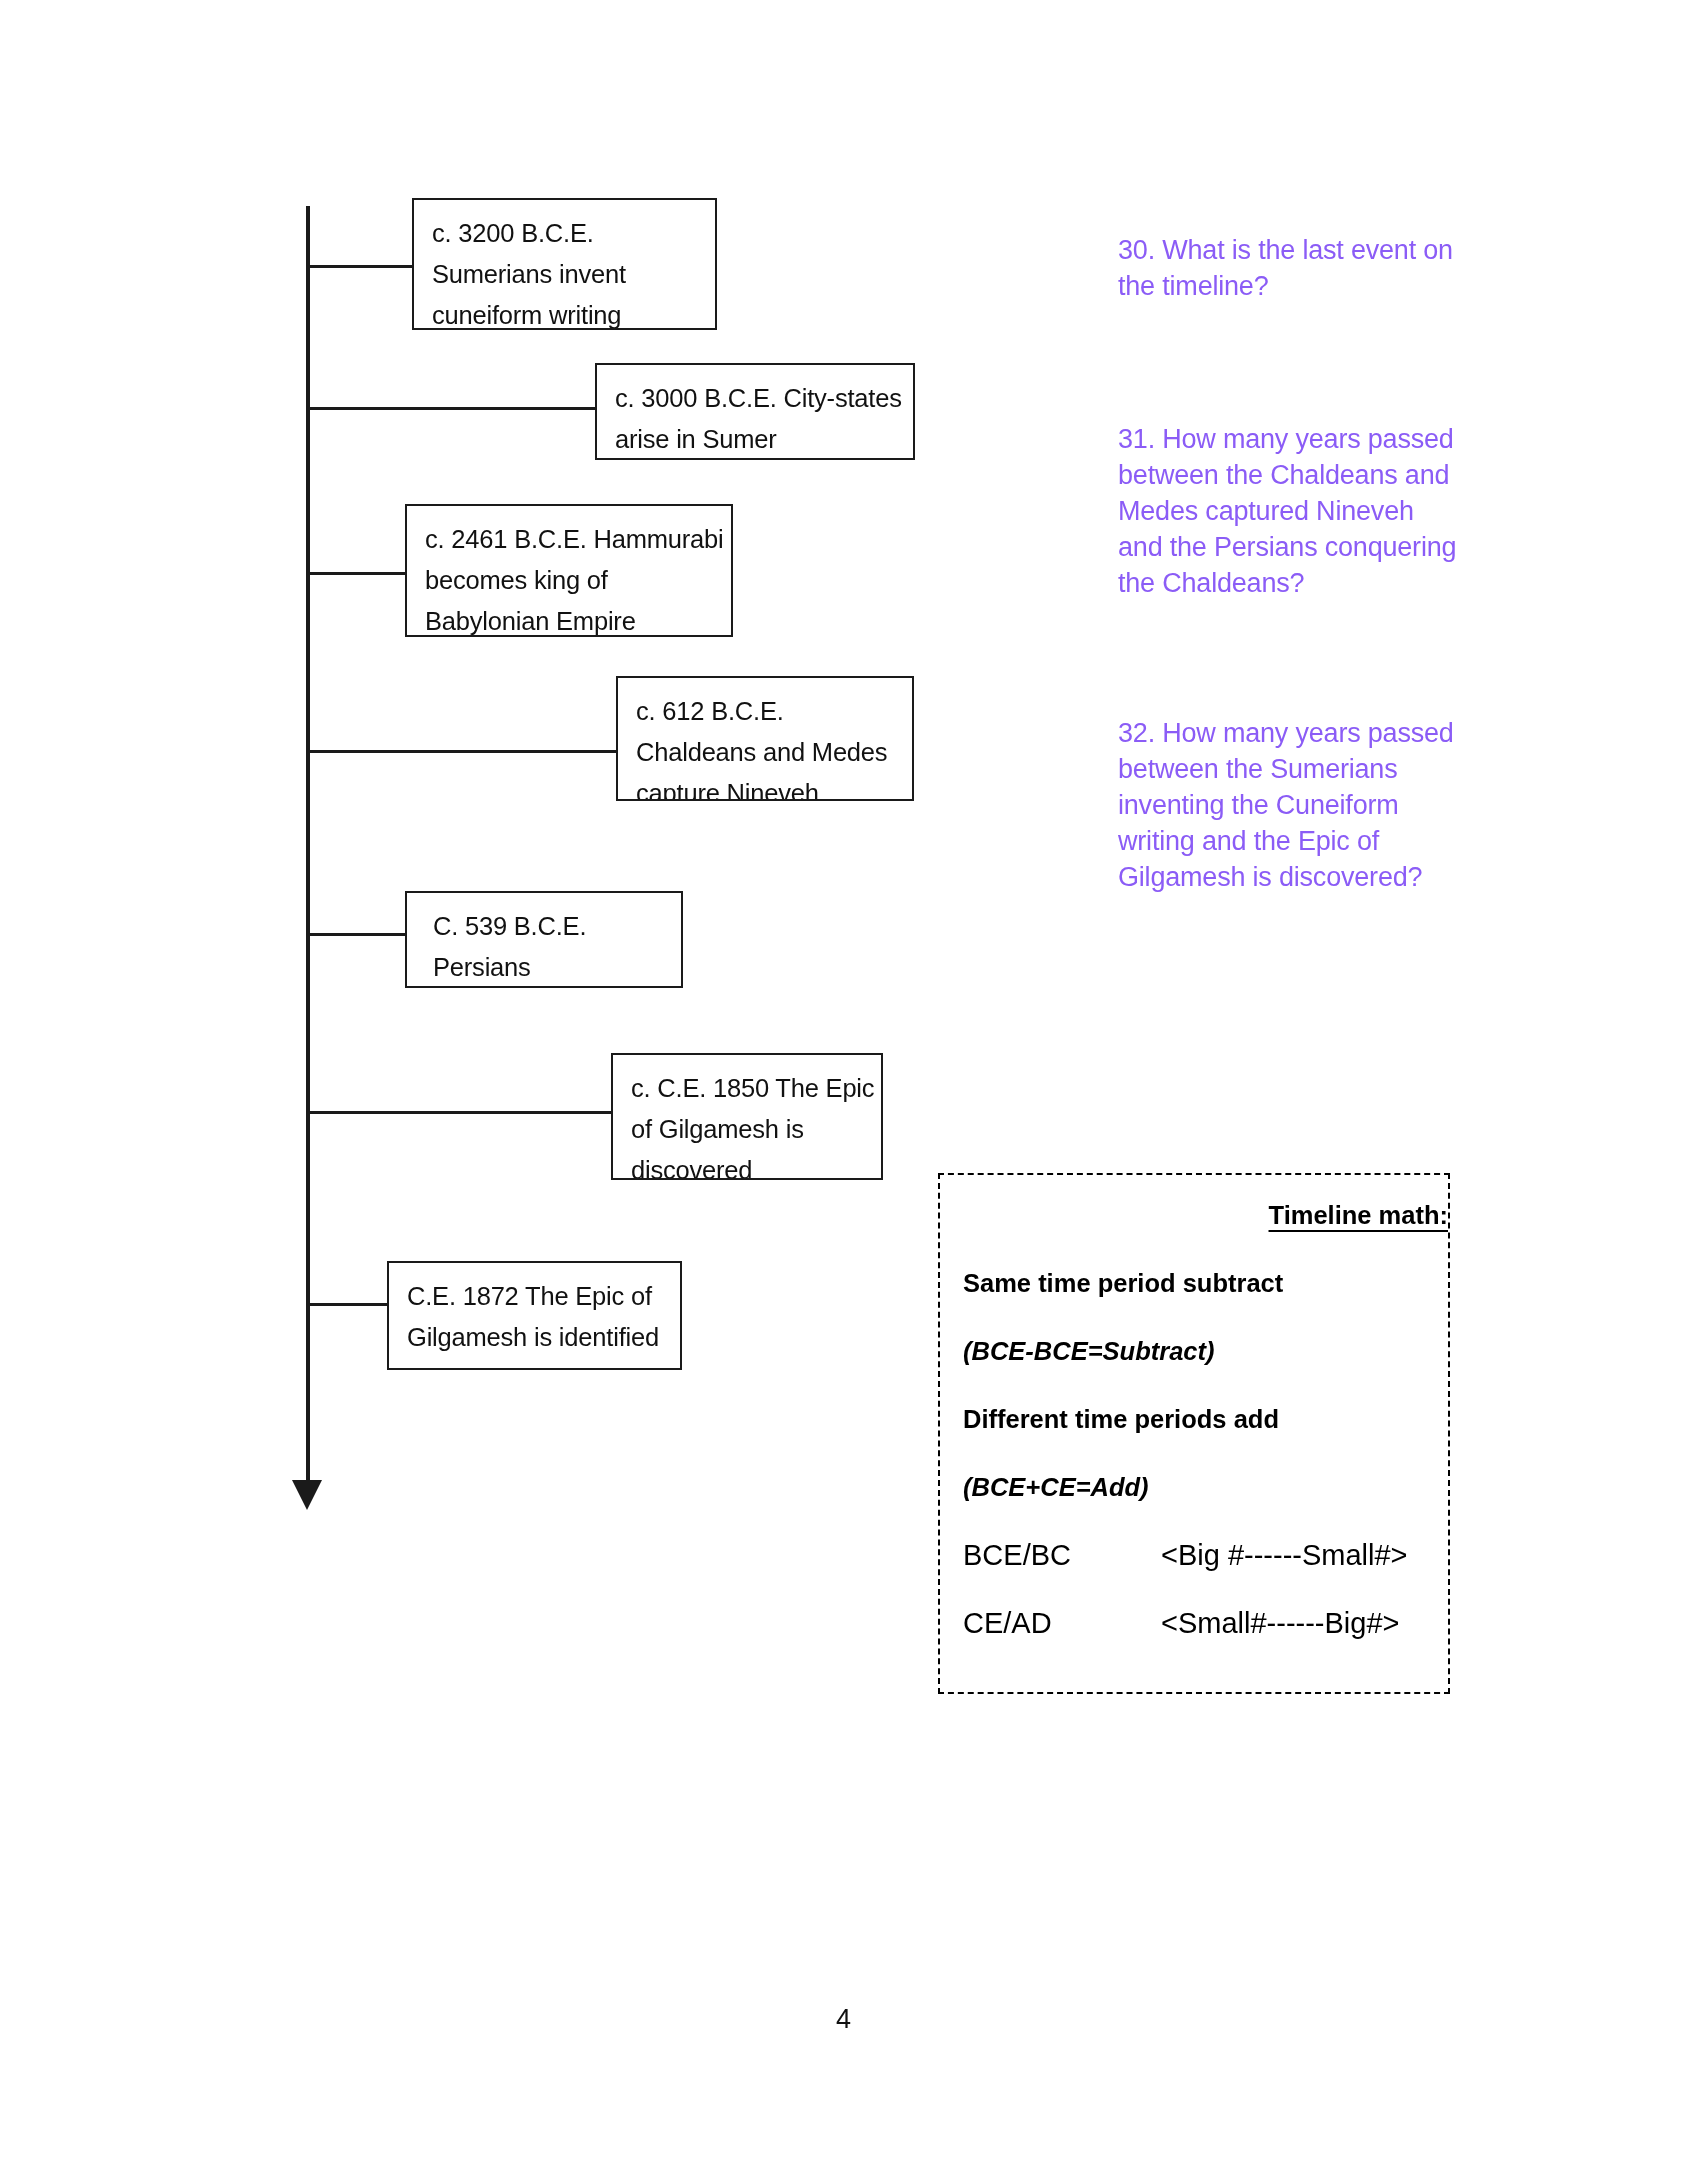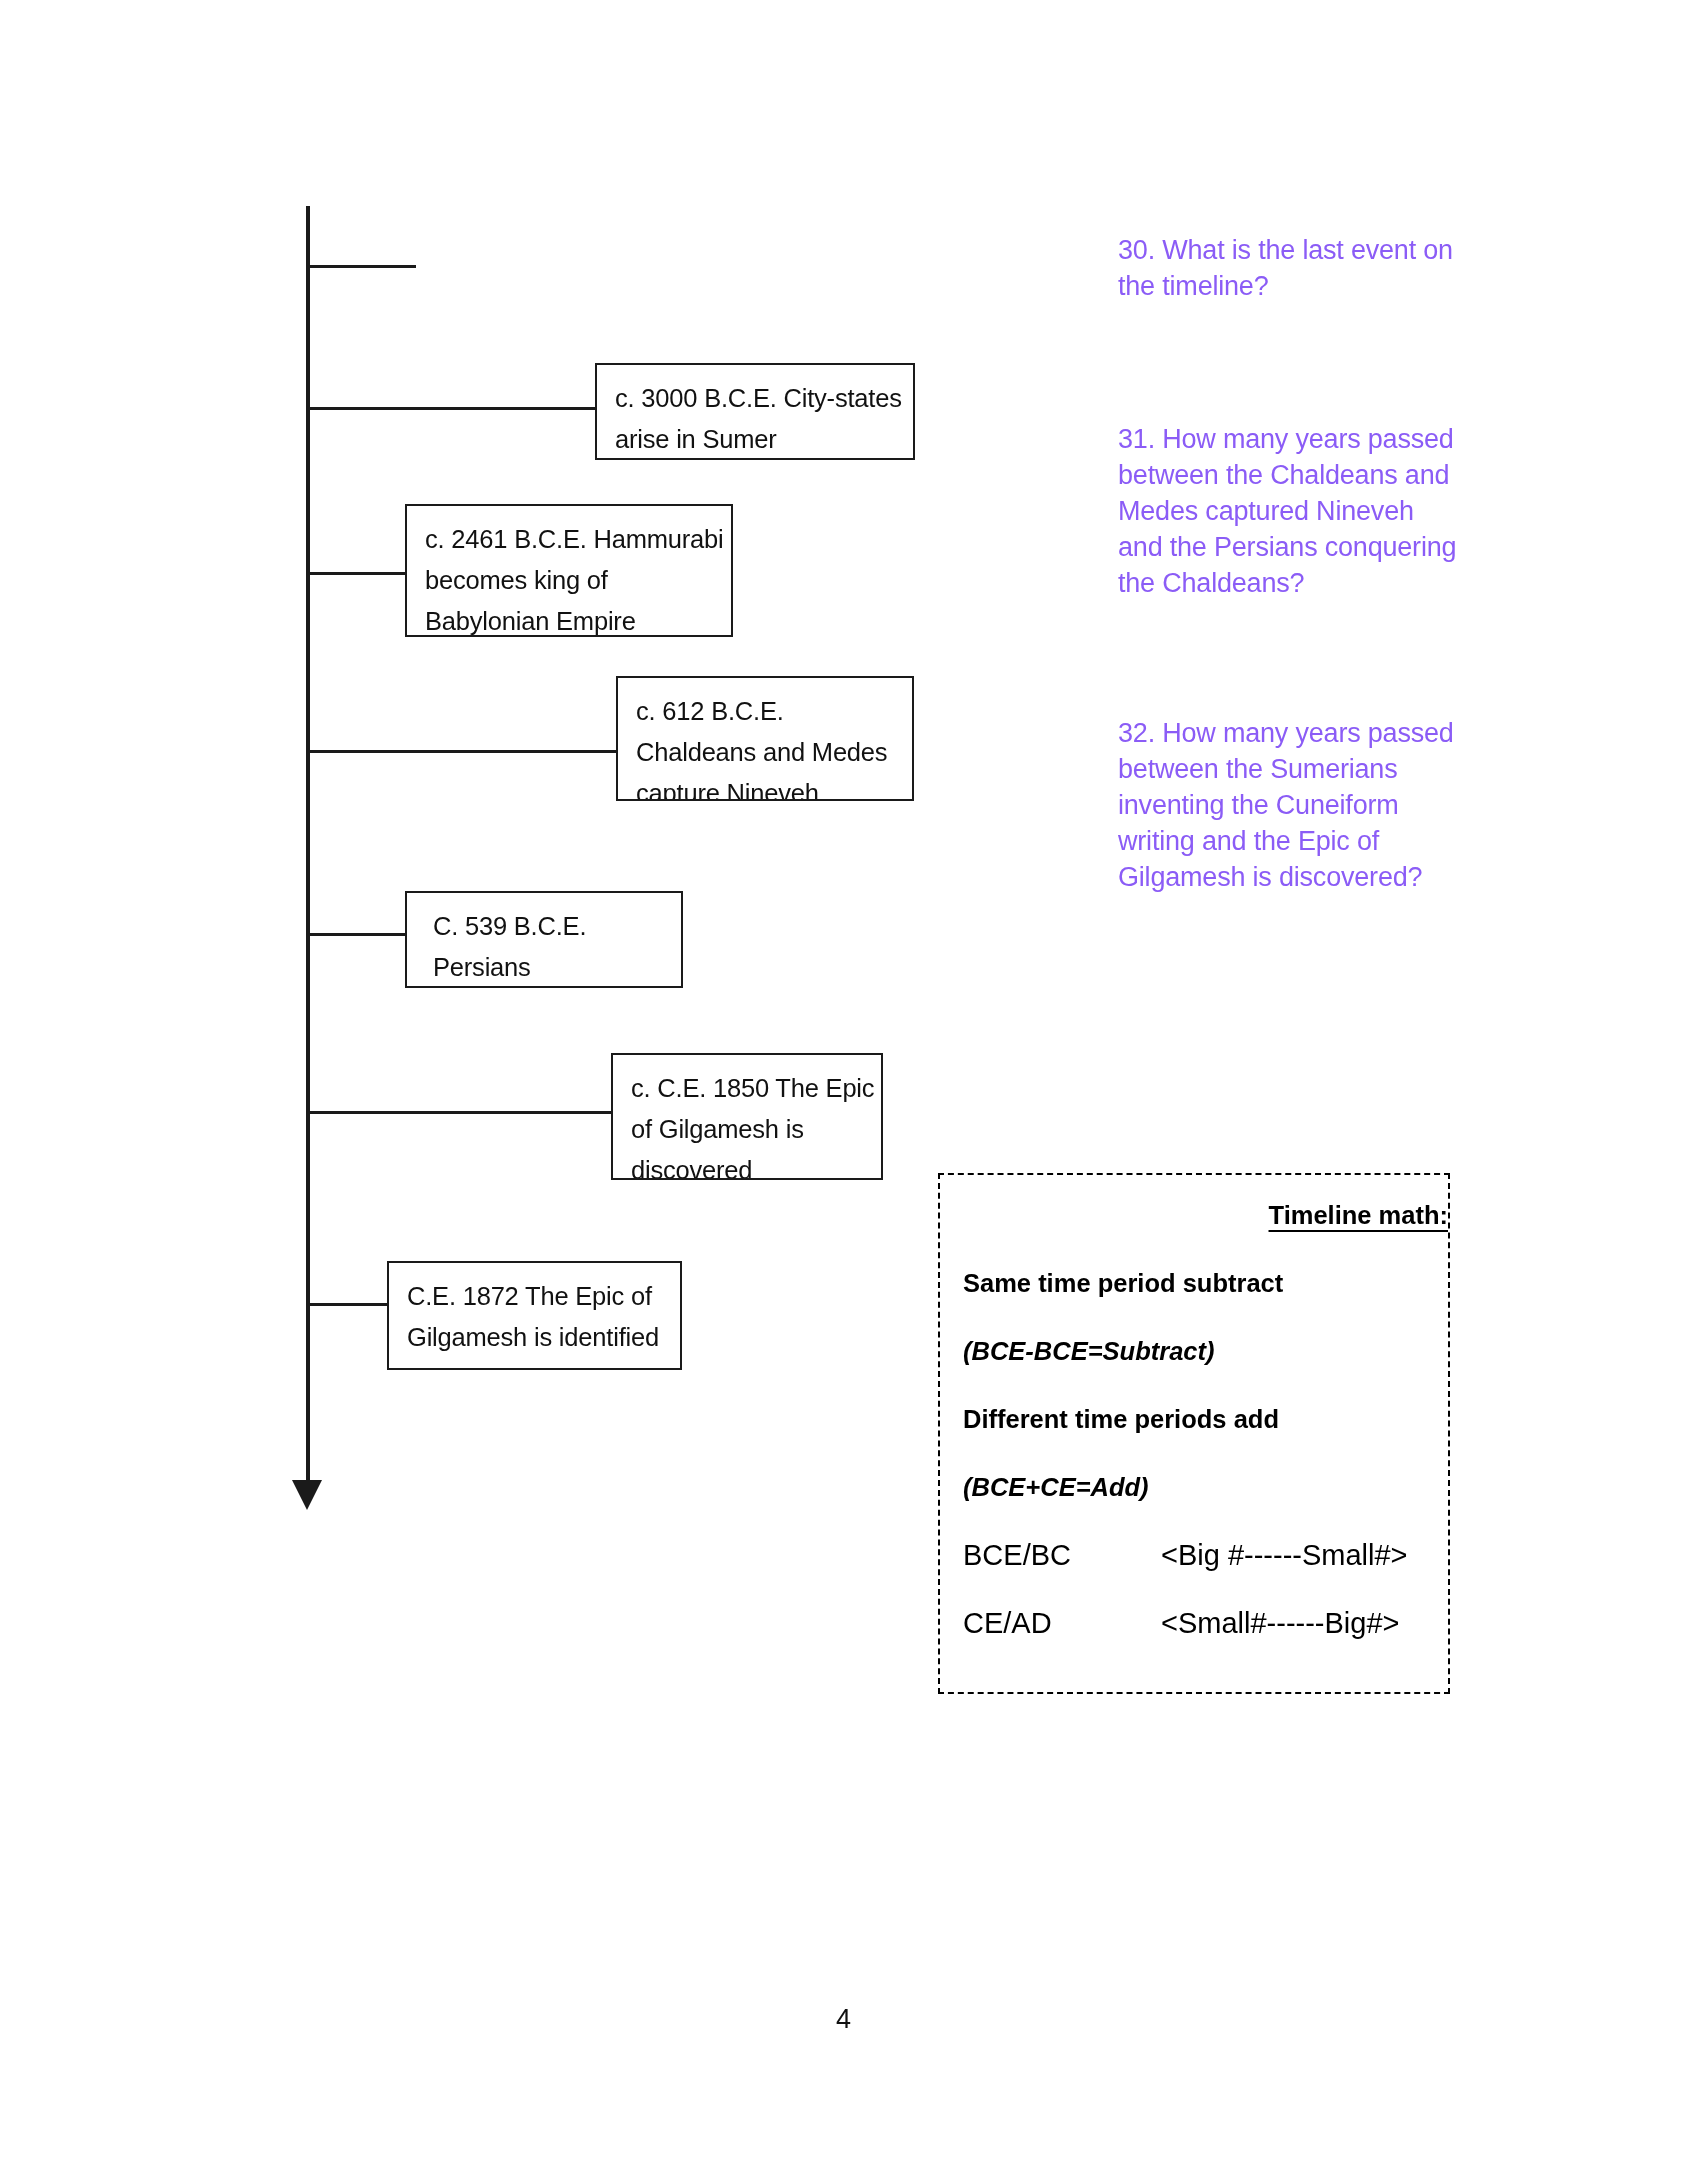--- a/index.html
+++ b/index.html
@@ -145,20 +145,25 @@
   <div class="axis-arrow"></div>
 
   <div class="tick" style="left:306px; top:265px; width:110px;"></div>
   <div class="tick" style="left:306px; top:407px; width:292px;"></div>
   <div class="tick" style="left:306px; top:572px; width:104px;"></div>
   <div class="tick" style="left:306px; top:750px; width:314px;"></div>
   <div class="tick" style="left:306px; top:933px; width:104px;"></div>
   <div class="tick" style="left:306px; top:1111px; width:306px;"></div>
   <div class="tick" style="left:306px; top:1303px; width:82px;"></div>
 
+  <div class="event-box" style="left:412px; top:198px; width:305px; height:132px;">
+    <div class="event-text">c. 3200 B.C.E.
+Sumerians invent
+cuneiform writing</div>
+  </div>
 
   <div class="event-box" style="left:595px; top:363px; width:320px; height:97px;">
     <div class="event-text">c. 3000 B.C.E.  City-states
 arise in Sumer</div>
   </div>
 
   <div class="event-box" style="left:405px; top:504px; width:328px; height:133px;">
     <div class="event-text">c. 2461 B.C.E.  Hammurabi
 becomes  king of
 Babylonian Empire</div>

